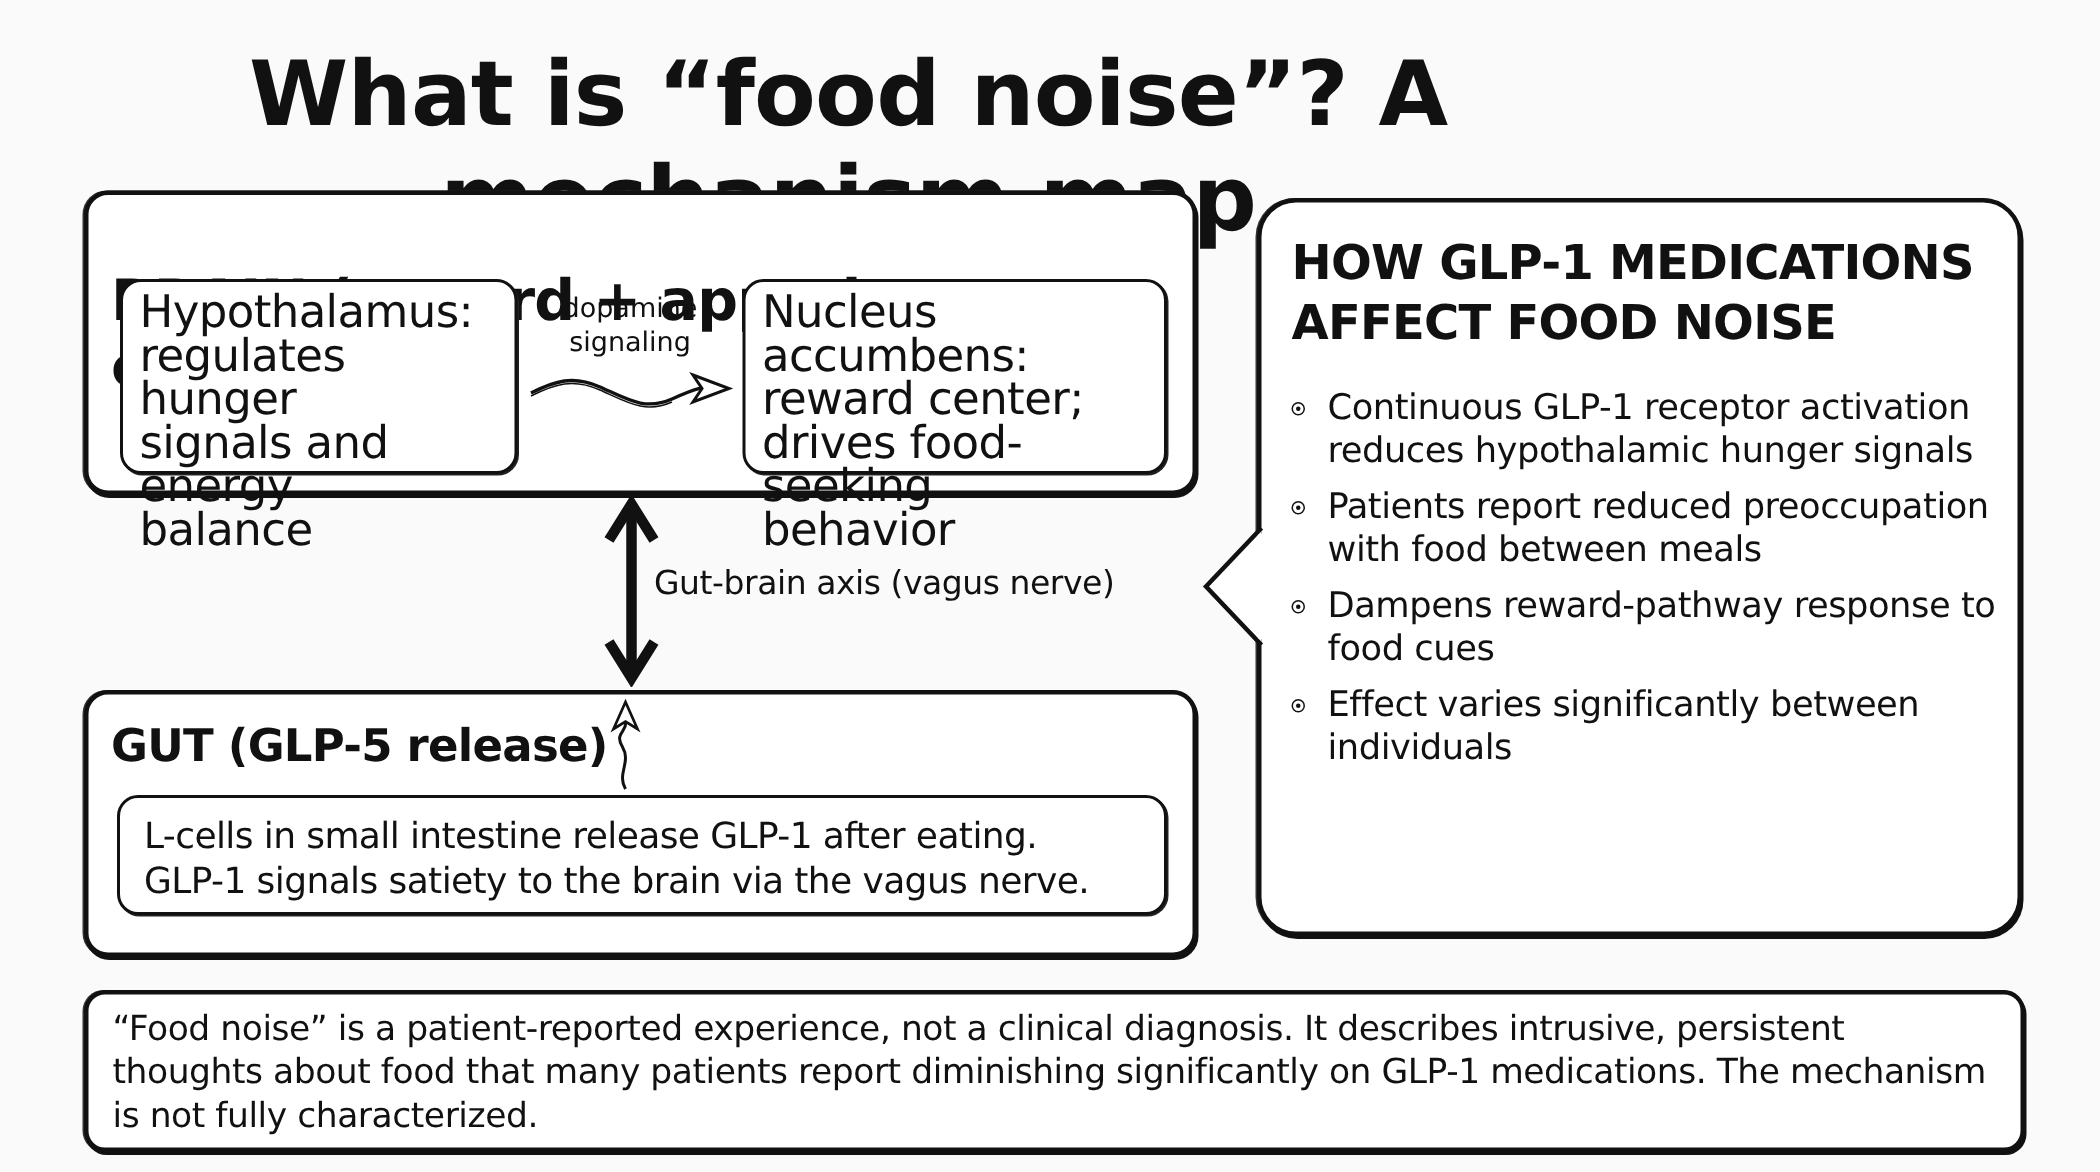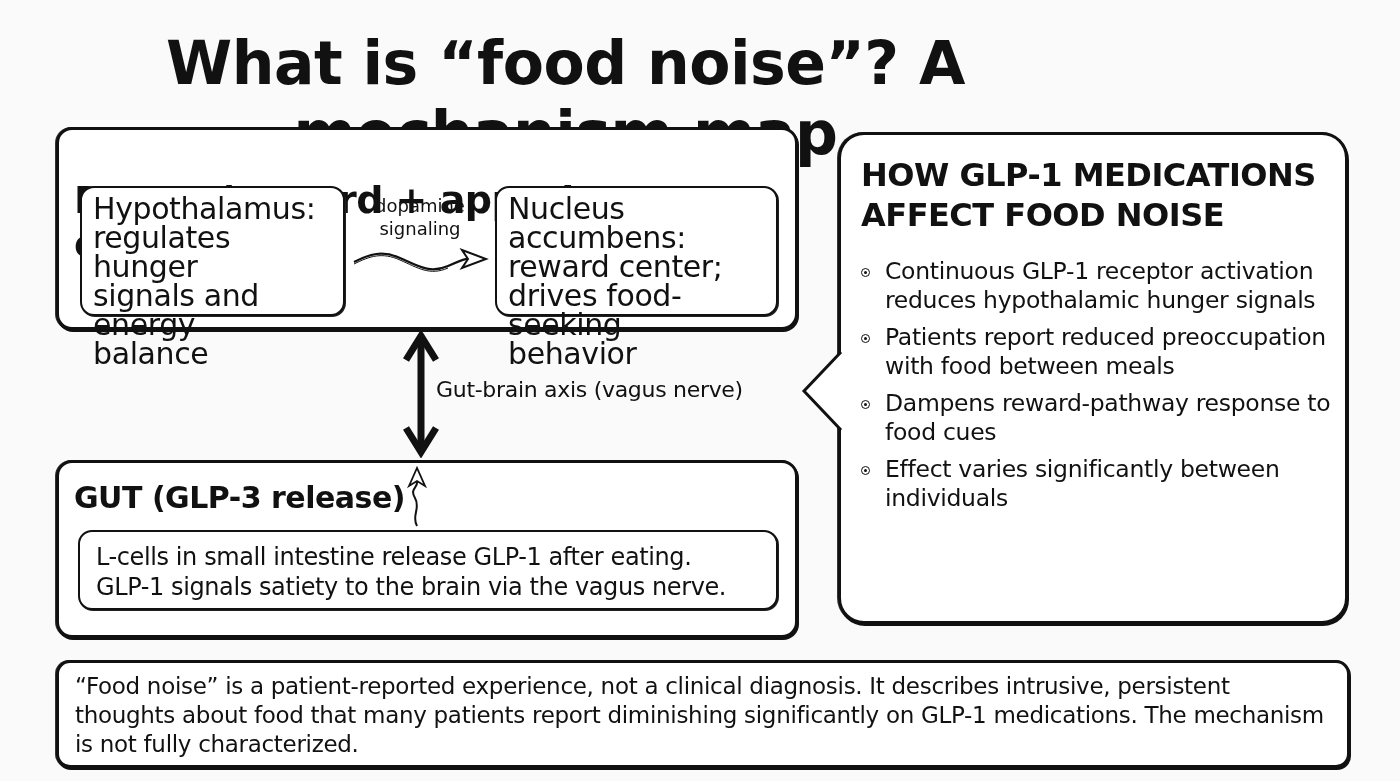--- a/index.html
+++ b/index.html
@@ -85,21 +85,21 @@
 </div>
 
 <svg id="axis-arrow" width="46" height="128">
   <line x1="23" y1="8" x2="23" y2="120" stroke="#111" stroke-width="7"></line>
   <polyline points="8,30 23,6 38,30" fill="none" stroke="#111" stroke-width="7" stroke-linejoin="miter"></polyline>
   <polyline points="8,98 23,122 38,98" fill="none" stroke="#111" stroke-width="7" stroke-linejoin="miter"></polyline>
 </svg>
 <div id="axis-label">Gut-brain axis (vagus nerve)</div>
 
 <div id="gut" class="sketch">
-  <div id="gut-heading">GUT (GLP-3 release)</div>
+  <div id="gut-heading">GUT (GLP-5 release)</div>
 </div>
 <svg id="gut-arrow" width="24" height="66">
   <path d="M12 60 C 6 50, 16 42, 10 32 S 14 22, 12 14" fill="none" stroke="#111" stroke-width="2"></path>
   <path d="M4 20 L 12 2 L 20 20 L 12 15 Z" fill="#fff" stroke="#111" stroke-width="1.8"></path>
 </svg>
 
 <div id="gut-desc" class="sketch thin">
   <div class="boxtext">L-cells in small intestine release GLP-1 after eating.
 GLP-1 signals satiety to the brain via the vagus nerve.</div>
 </div>

